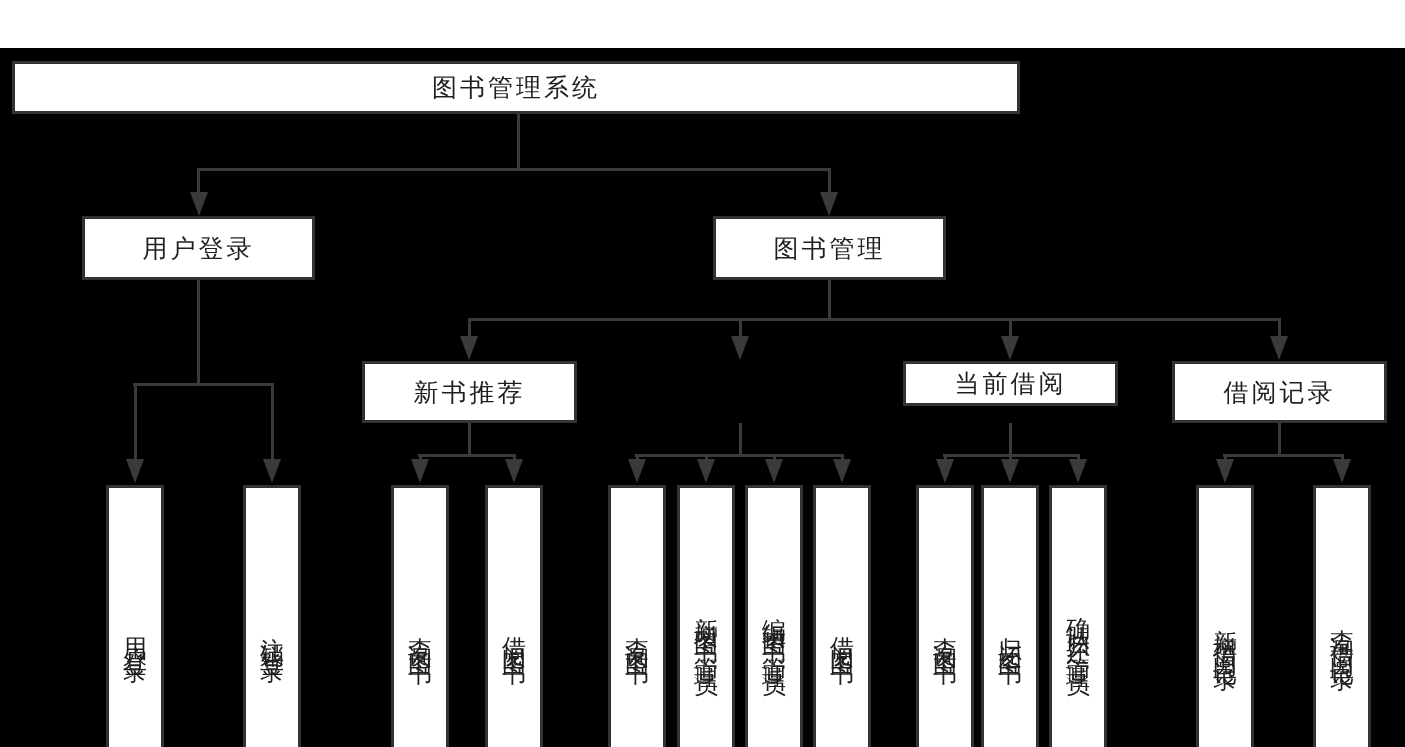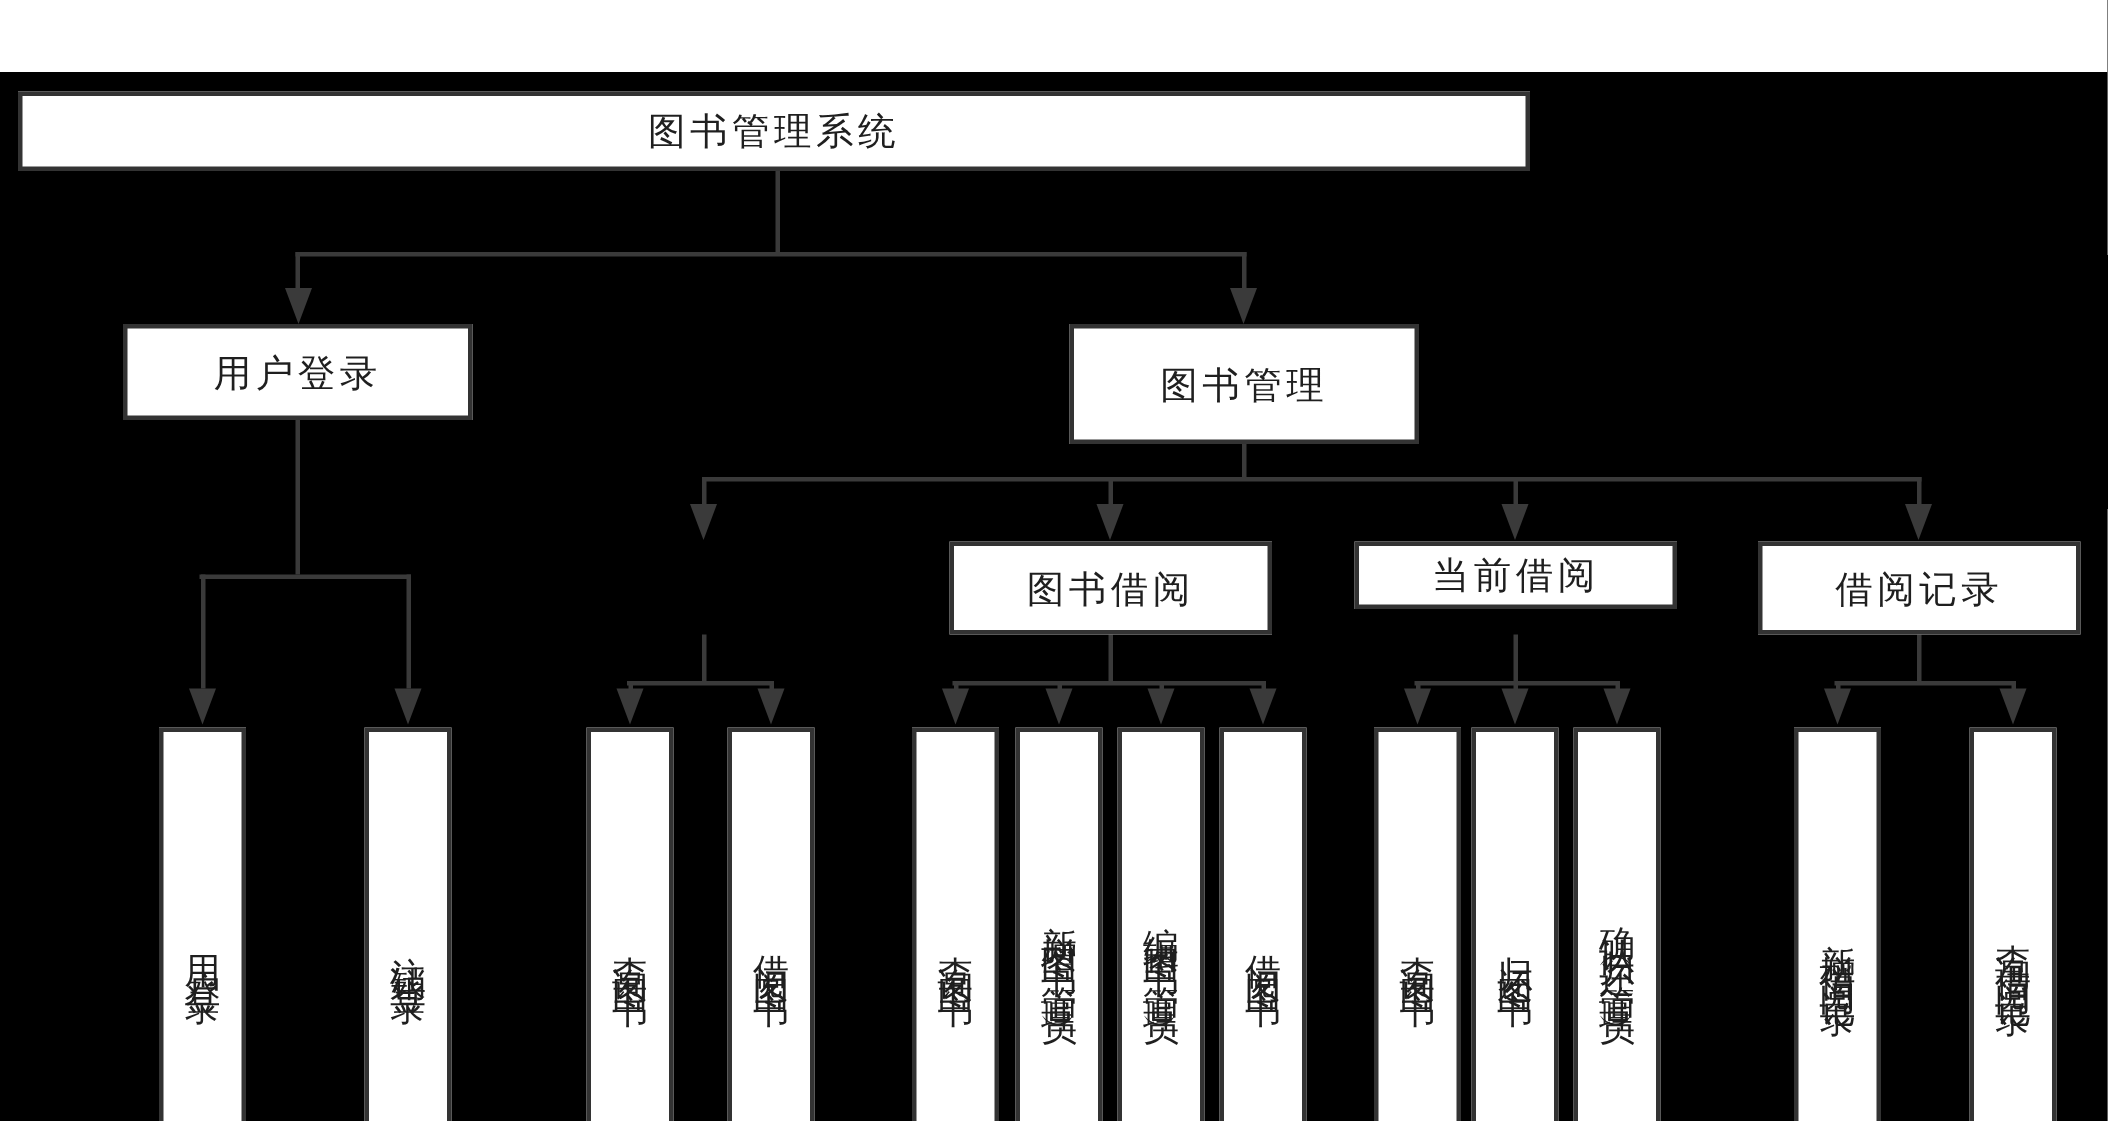--- a/index.html
+++ b/index.html
@@ -132,24 +132,24 @@
   <div class="hline" style="left:1223px; top:406px; width:121px;"></div>
   <div class="vline" style="left:1223.5px; top:406px; height:7px;"></div>
   <div class="arrow" style="left:1216px; top:411px;"></div>
   <div class="vline" style="left:1340.5px; top:406px; height:7px;"></div>
   <div class="arrow" style="left:1333px; top:411px;"></div>
 
   <div class="hnode" style="left:12px; top:13px; width:1008px; height:53px;">图书管理系统</div>
 
   <div class="hnode" style="left:82px; top:168px; width:233px; height:64px;">用户登录</div>
 
-  <div class="hnode" style="left:713px; top:168px; width:233px; height:80px;">图书管理</div>
+  <div class="hnode" style="left:713px; top:168px; width:233px; height:64px;">图书管理</div>
 
+  <div class="hnode" style="left:362px; top:313px; width:215px; height:62px;">新书推荐</div>
 
-  <div class="hnode" style="left:633px; top:313px; width:215px; height:62px;">图书借阅</div>
 
   <div class="hnode" style="left:903px; top:313px; width:215px; height:45px;">当前借阅</div>
 
   <div class="hnode" style="left:1172px; top:313px; width:215px; height:62px;">借阅记录</div>
 
   <div class="vnode" style="left:106px;">
     <span class="vtext">用户登录</span>
   </div>
   <div class="vnode" style="left:243px;">
     <span class="vtext">注销登录</span>

